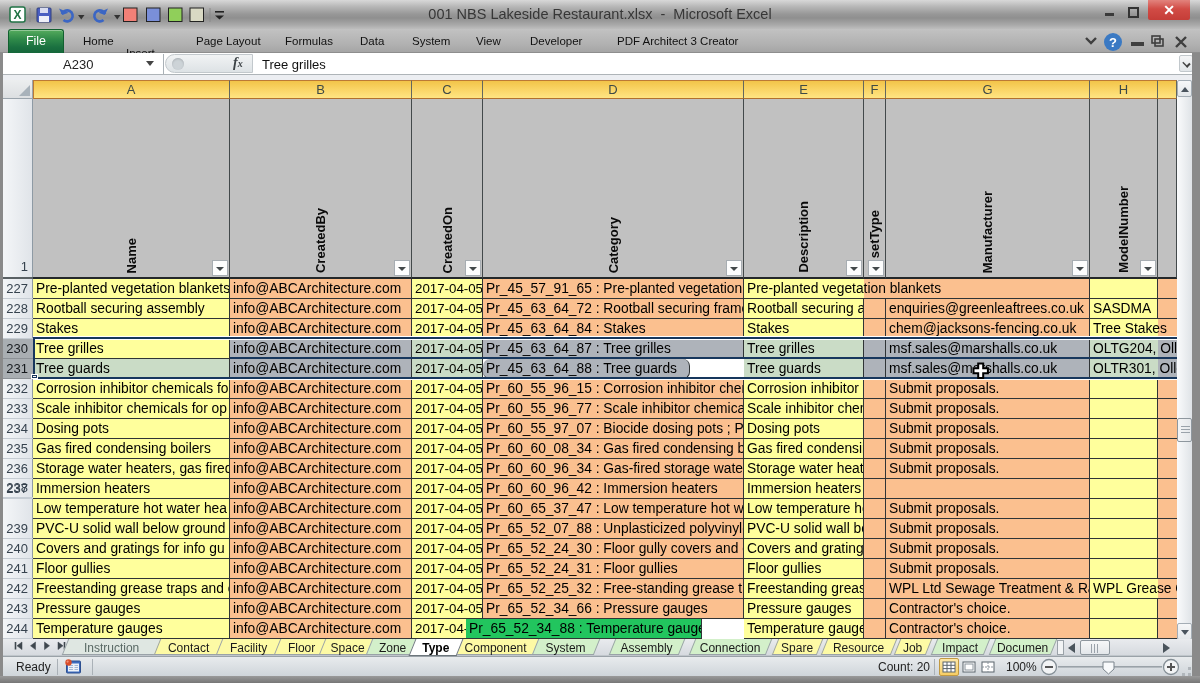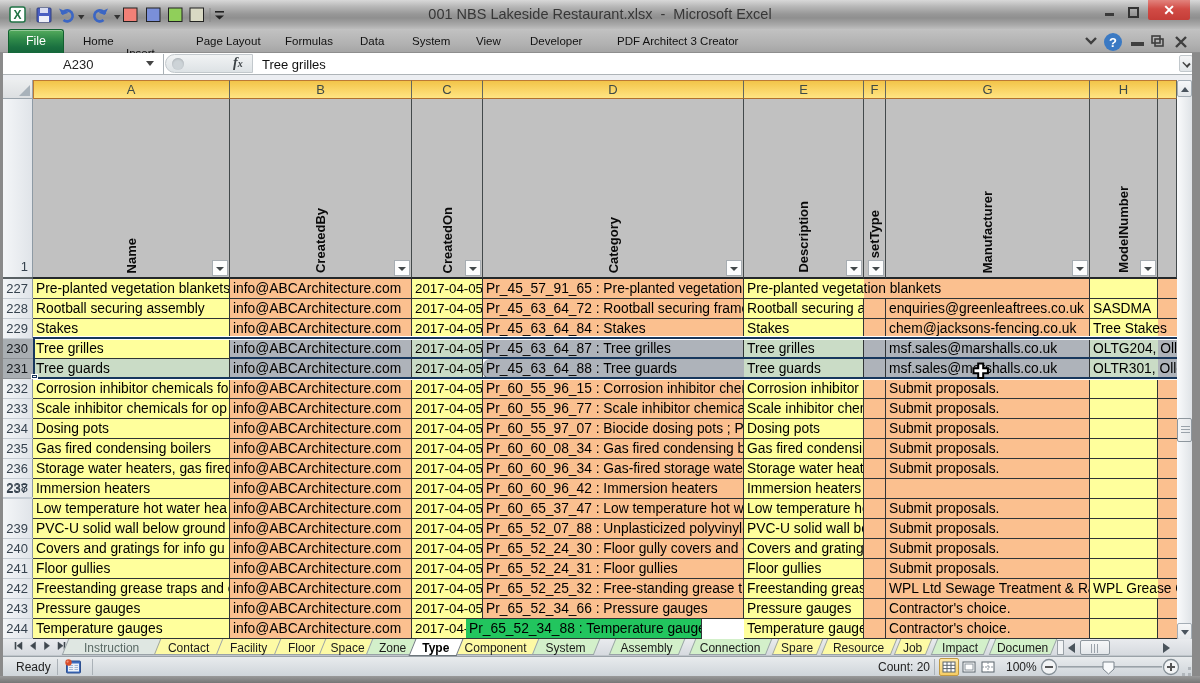--- a/index.html
+++ b/index.html
@@ -252,21 +252,21 @@
     <div class="cell" style="left:412px;top:339px;width:71px;height:20px;background:#cadcc6;font-size:13.3px;">2017-04-05T09:1</div>
     <div class="cell" style="left:483px;top:339px;width:261px;height:20px;background:#aeb3ba;">Pr_45_63_64_87 : Tree grilles</div>
     <div class="cell" style="left:744px;top:339px;width:120px;height:20px;background:#cadcc6;">Tree grilles</div>
     <div class="cell" style="left:864px;top:339px;width:22px;height:20px;background:#aeb3ba;"></div>
     <div class="cell" style="left:886px;top:339px;width:204px;height:20px;background:#aeb3ba;">msf.sales@marshalls.co.uk</div>
     <div class="cell" style="left:1090px;top:339px;width:68px;height:20px;background:#cadcc6;border-right:none;"></div>
     <div class="cell" style="left:1158px;top:339px;width:19px;height:20px;background:#aeb3ba;border-right:none;"></div>
     <div class="cell" style="left:33px;top:359px;width:197px;height:20px;background:#cadcc6;">Tree guards</div>
     <div class="cell" style="left:230px;top:359px;width:182px;height:20px;background:#aeb3ba;">info@ABCArchitecture.com</div>
     <div class="cell" style="left:412px;top:359px;width:71px;height:20px;background:#cadcc6;font-size:13.3px;">2017-04-05T09:1</div>
-    <div class="cell" style="left:483px;top:359px;width:272px;height:20px;background:#aeb3ba;border-radius:7px;">Pr_45_63_64_88 : Tree guards</div>
+    <div class="cell" style="left:483px;top:359px;width:207px;height:20px;background:#aeb3ba;border-radius:7px;">Pr_45_63_64_88 : Tree guards</div>
     <div class="cell" style="left:744px;top:359px;width:120px;height:20px;background:#cadcc6;">Tree guards</div>
     <div class="cell" style="left:864px;top:359px;width:22px;height:20px;background:#aeb3ba;"></div>
     <div class="cell" style="left:886px;top:359px;width:204px;height:20px;background:#aeb3ba;">msf.sales@marshalls.co.uk</div>
     <div class="cell" style="left:1090px;top:359px;width:68px;height:20px;background:#cadcc6;border-right:none;"></div>
     <div class="cell" style="left:1158px;top:359px;width:19px;height:20px;background:#aeb3ba;border-right:none;"></div>
     <div class="cell" style="left:33px;top:379px;width:197px;height:20px;background:#ffff9c;">Corrosion inhibitor chemicals fo</div>
     <div class="cell" style="left:230px;top:379px;width:182px;height:20px;background:#fbc08f;">info@ABCArchitecture.com</div>
     <div class="cell" style="left:412px;top:379px;width:71px;height:20px;background:#ffff9c;font-size:13.3px;">2017-04-05T09:1</div>
     <div class="cell" style="left:483px;top:379px;width:261px;height:20px;background:#fbc08f;">Pr_60_55_96_15 : Corrosion inhibitor chemic</div>
     <div class="cell" style="left:744px;top:379px;width:120px;height:20px;background:#ffff9c;">Corrosion inhibitor chem</div>

